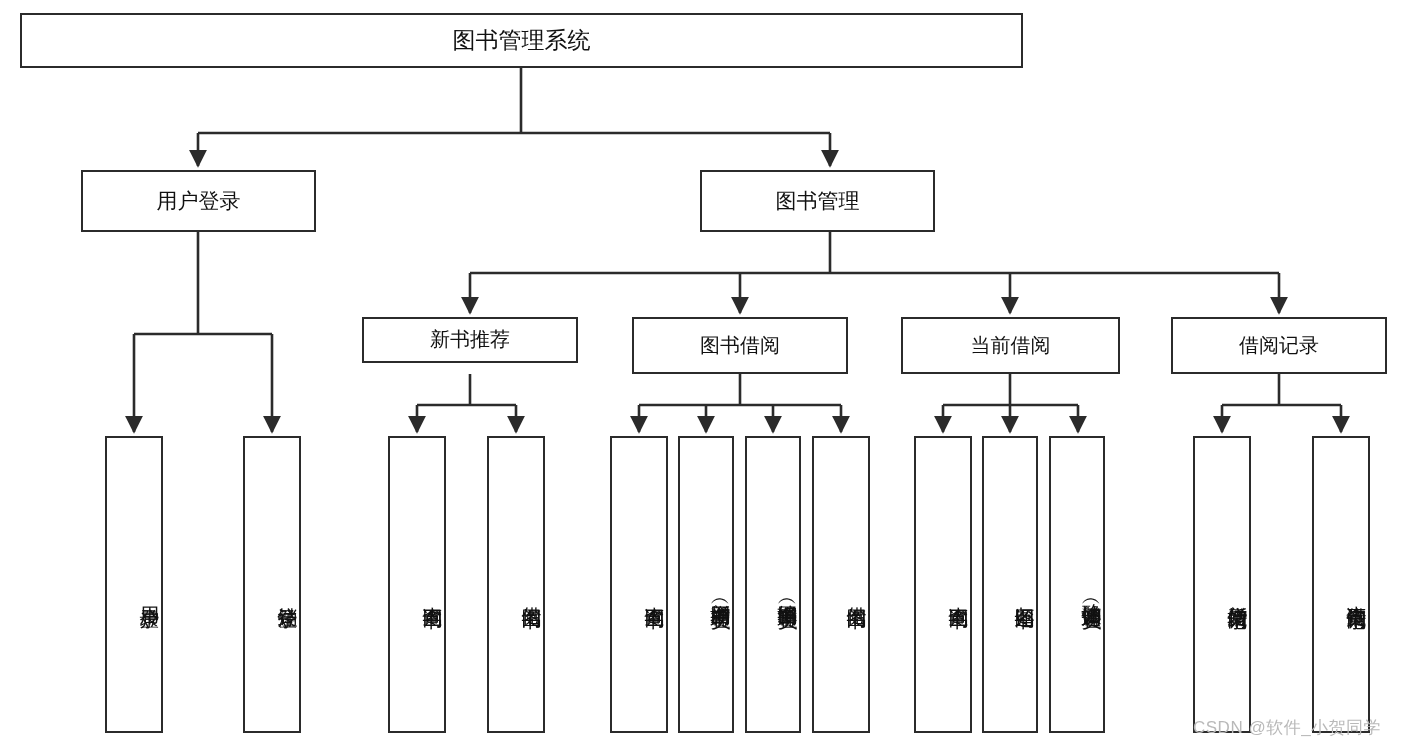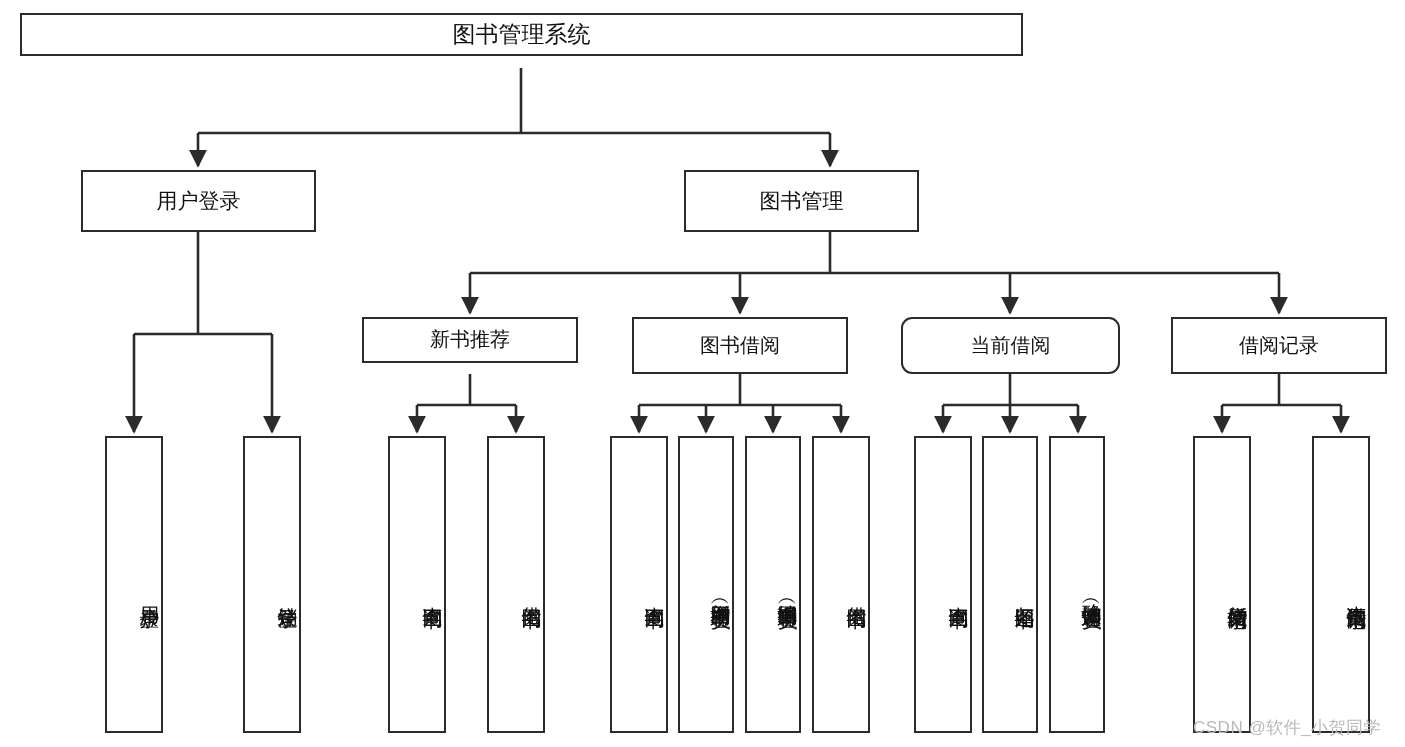--- a/index.html
+++ b/index.html
@@ -110,28 +110,28 @@
       <path d="M 1010 405 L 1010 432" marker-end="url(#arrow)"></path>
       <path d="M 1078 405 L 1078 432" marker-end="url(#arrow)"></path>
 
       <path d="M 1279 374 L 1279 405"></path>
       <path d="M 1222 405 L 1341 405"></path>
       <path d="M 1222 405 L 1222 432" marker-end="url(#arrow)"></path>
       <path d="M 1341 405 L 1341 432" marker-end="url(#arrow)"></path>
     </g>
   </svg>
 
-  <div class="node horiz lvl0" style="left:20px; top:13px; width:1003px; height:43px;">图书管理系统</div>
+  <div class="node horiz lvl0" style="left:20px; top:13px; width:1003px; height:55px;">图书管理系统</div>
 
   <div class="node horiz lvl1" style="left:81px; top:170px; width:235px; height:62px;">用户登录</div>
-  <div class="node horiz lvl1" style="left:684px; top:170px; width:235px; height:62px;">图书管理</div>
+  <div class="node horiz lvl1" style="left:700px; top:170px; width:235px; height:62px;">图书管理</div>
 
   <div class="node horiz lvl2" style="left:362px; top:317px; width:216px; height:46px;">新书推荐</div>
   <div class="node horiz lvl2" style="left:632px; top:317px; width:216px; height:57px;text-align:center;">图书借阅</div>
-  <div class="node horiz lvl2" style="left:901px; top:317px; width:219px; height:57px;border-radius:11px;">当前借阅</div>
+  <div class="node horiz lvl2" style="left:901px; top:317px; width:219px; height:57px;">当前借阅</div>
   <div class="node horiz lvl2" style="left:1171px; top:317px; width:216px; height:57px;">借阅记录</div>
 
   <div class="node vert leaf" style="left:105px; top:436px; width:58px; height:297px;">用户登录</div>
   <div class="node vert leaf" style="left:243px; top:436px; width:58px; height:297px;">注销登录</div>
 
   <div class="node vert leaf" style="left:388px; top:436px; width:58px; height:297px;">查询图书</div>
   <div class="node vert leaf" style="left:487px; top:436px; width:58px; height:297px;">借阅图书</div>
 
   <div class="node vert leaf" style="left:610px; top:436px; width:58px; height:297px;">查询图书</div>
   <div class="node vert leaf" style="left:678px; top:436px; width:56px; height:297px;">新增图书（管理员）</div>

